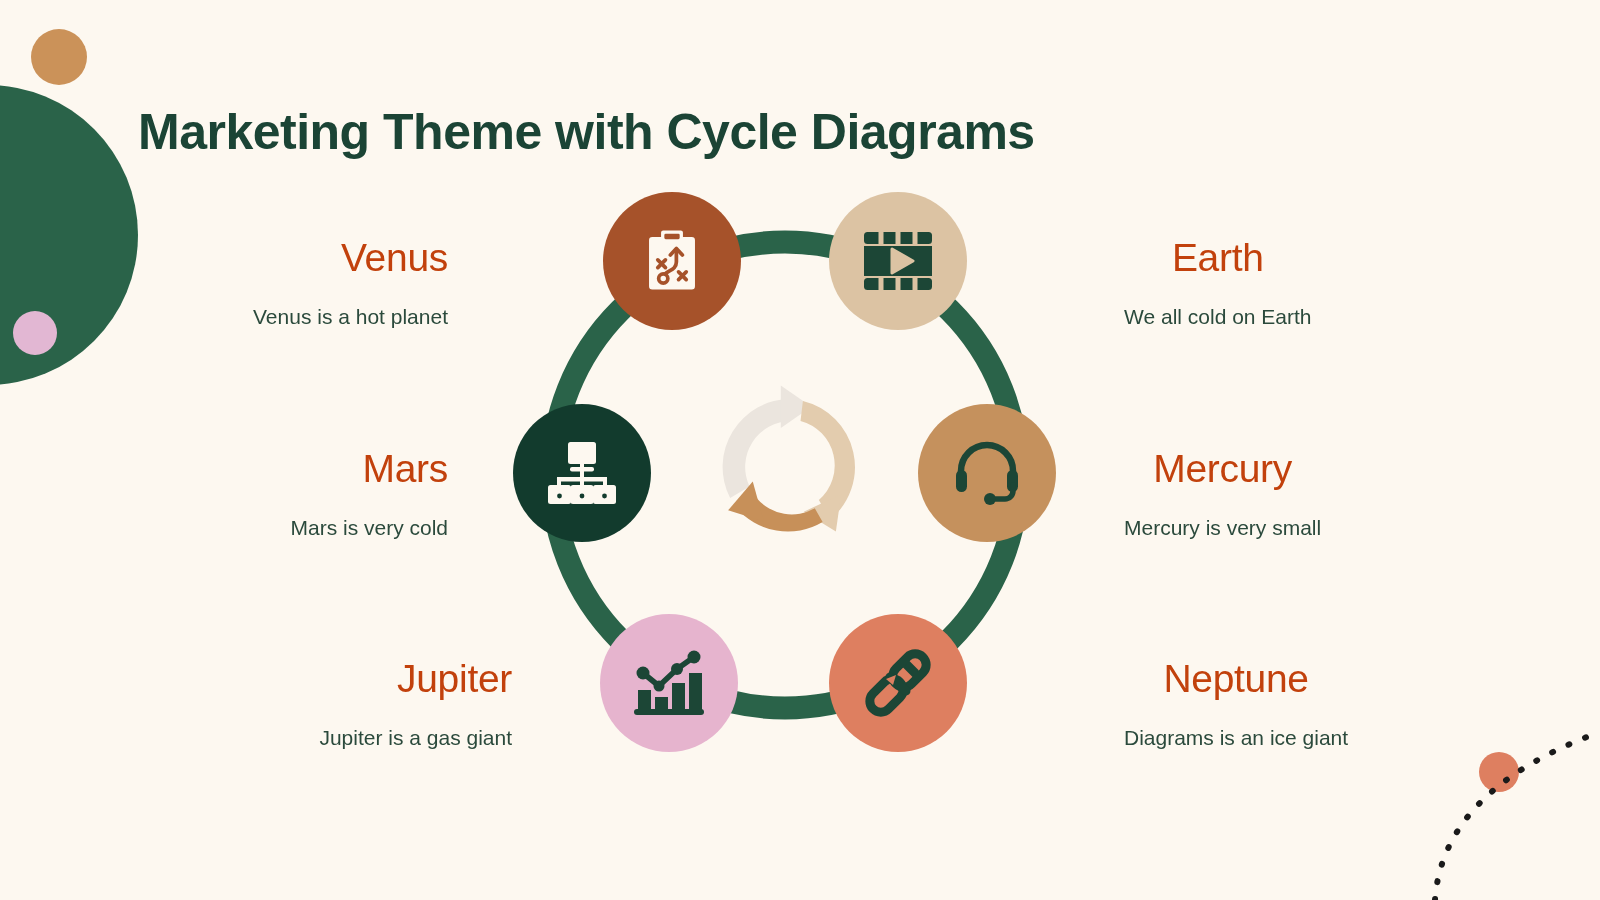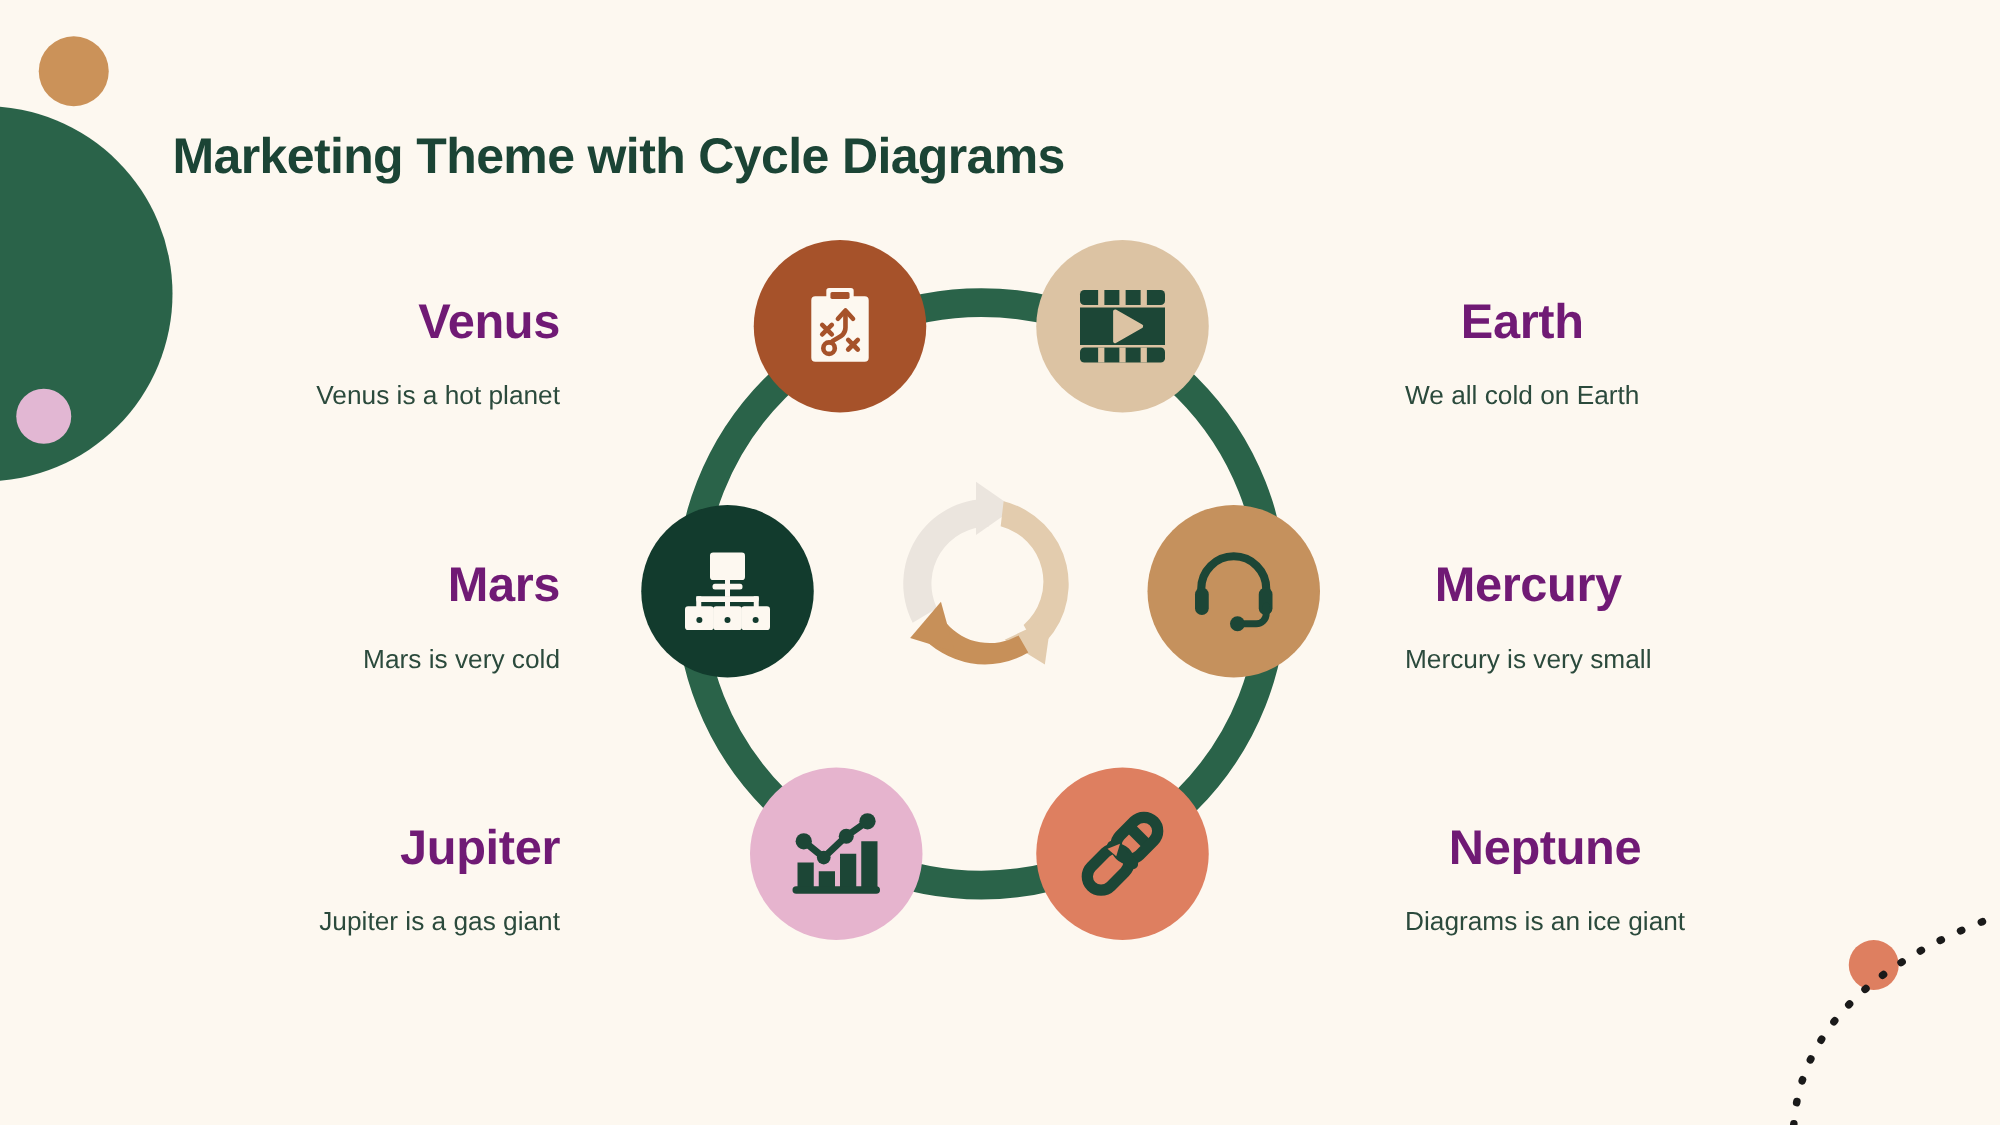--- a/index.html
+++ b/index.html
@@ -46,21 +46,21 @@
   #deco-dotted-arc {
     right: 0; bottom: 0;
     width: 200px; height: 190px;
   }
 
   
   #page-title {
     position: absolute;
     left: 138px;
     top: 103px;
-    font-size: 40px;
+    font-size: 50px;
     font-weight: 700;
     letter-spacing: -0.5px;
     color: #1B4435;
     white-space: nowrap;
   }
 
   
   #cycle-stage {
     position: absolute;
     left: 0; top: 0;
@@ -100,39 +100,39 @@
     left: 706px;
     top: 382px;
     width: 170px;
     height: 170px;
   }
 
   
   .label-block { position: absolute; }
   .label-block .planet-name {
     font-size: 39px;
-    font-weight: 700;
-    color: #701a75;
+    font-weight: 400;
+    color: #c2410c;
     letter-spacing: -0.3px;
     line-height: 1.05;
     white-space: nowrap;
   }
   .label-block .planet-desc {
     margin-top: 26px;
     font-size: 21px;
     font-weight: 400;
     color: #2B4A3C;
     white-space: nowrap;
   }
   .label-left  { text-align: right; }
   .label-right { text-align: center; }
 
   #label-venus   { right: 1152px; top: 238px; }
   #label-mars    { right: 1152px; top: 449px; }
-  #label-jupiter { right: 1152px; top: 659px; }
+  #label-jupiter { right: 1088px; top: 659px; }
 
   #label-earth   { left: 1124px; top: 238px; }
   #label-mercury { left: 1124px; top: 449px; }
   #label-neptune { left: 1124px; top: 659px; }
 </style>
 </head>
 <body>
 
 <div class="deco" id="deco-green-blob"></div>
 <div class="deco" id="deco-tan-dot"></div>

